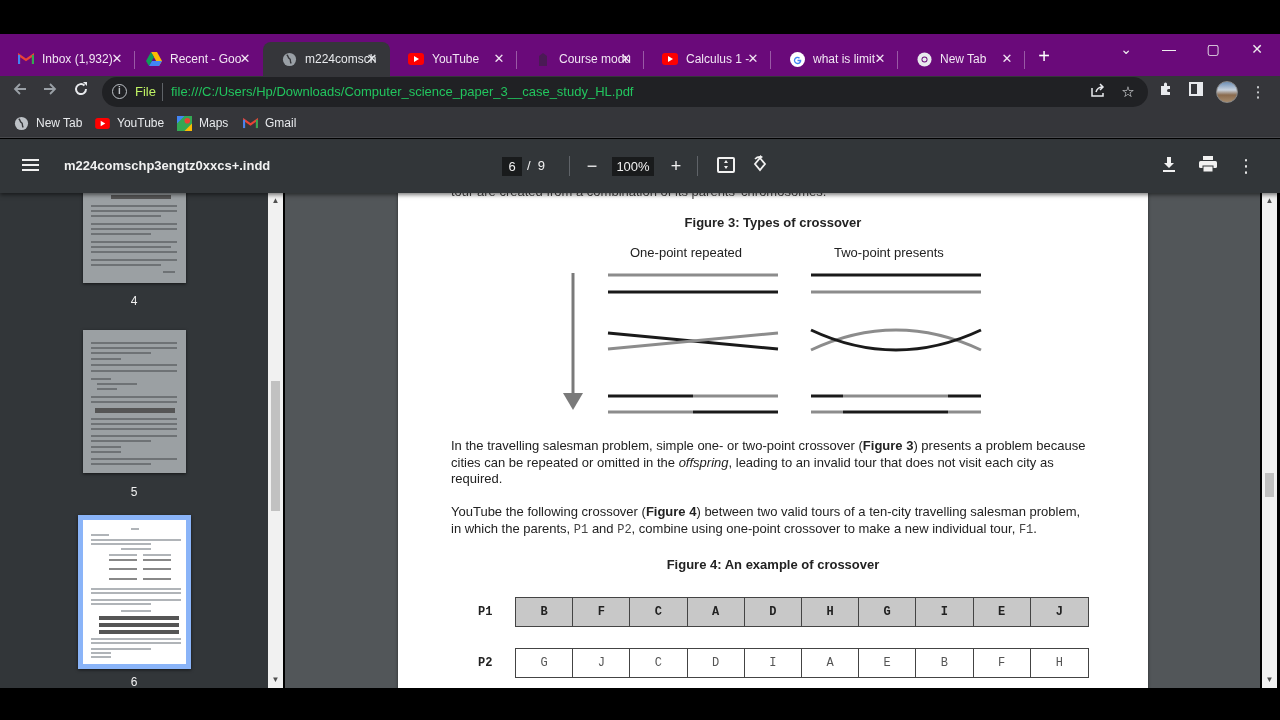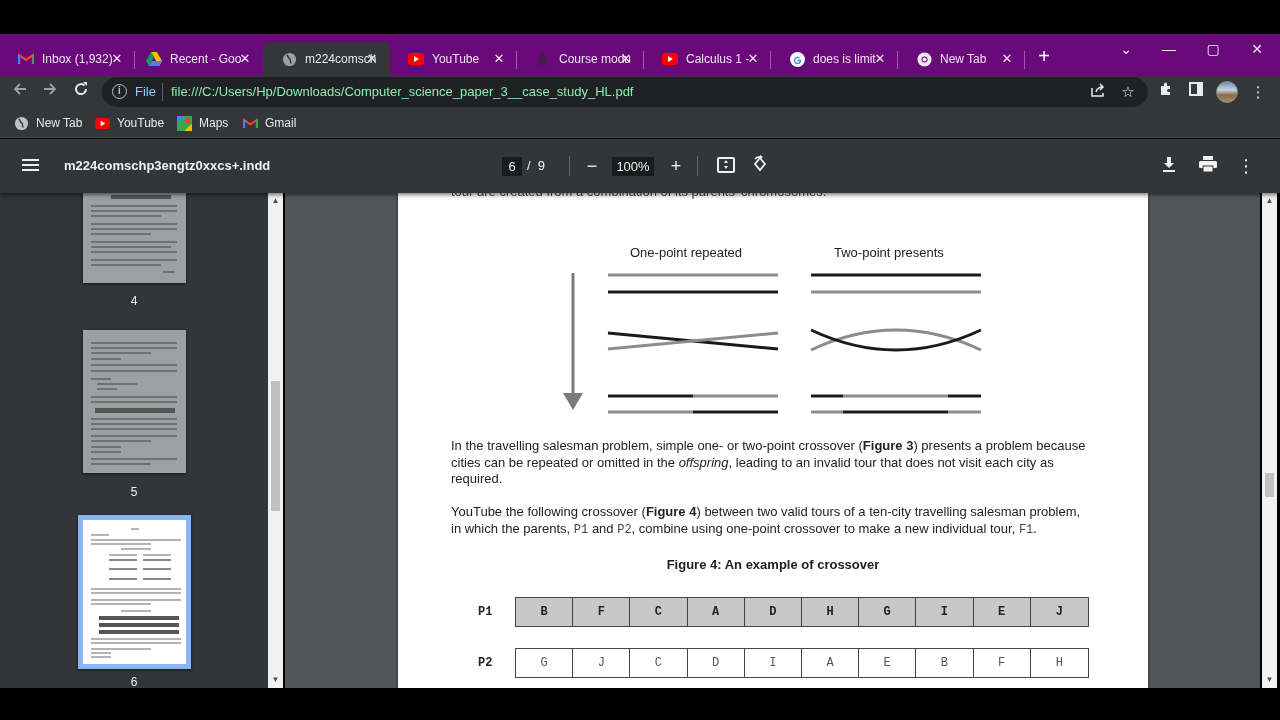--- a/index.html
+++ b/index.html
@@ -19,23 +19,23 @@
   .tab-sep { position: absolute; top: 17px; width: 1px; height: 18px; background: #9a5aa6; }
   .newtab-btn { position: absolute; left: 1034px; top: 46px; width: 20px; height: 20px; color: #fff; font-size: 20px; line-height: 20px; text-align: center; }
   .winctl { position: absolute; top: 38px; color: #eee; font-size: 14px; text-align: center; width: 30px; height: 22px; line-height: 22px; }
 
   
   .toolbar { position: absolute; left: 0; top: 76px; width: 1280px; height: 32px; background: #35363a; }
   .navbtn { position: absolute; top: 4px; width: 24px; height: 24px; color: #9aa0a6; font-size: 17px; line-height: 24px; text-align: center; }
   .navbtn.enabled { color: #e8eaed; }
   .omnibox { position: absolute; left: 102px; top: 1px; width: 1046px; height: 30px; background: #202124; border-radius: 15px; }
   .omni-info { position: absolute; left: 10px; top: 7px; width: 15px; height: 15px; border: 1.5px solid #bdc1c6; border-radius: 50%; color: #bdc1c6; font-size: 10px; line-height: 12px; text-align: center; font-weight: bold; }
-  .omni-file { position: absolute; left: 33px; top: 7px; color: #7dd3fc; font-size: 13px; }
+  .omni-file { position: absolute; left: 33px; top: 7px; color: #bef264; font-size: 13px; }
   .omni-sep { position: absolute; left: 60px; top: 6px; width: 1px; height: 18px; background: #5f6368; }
-  .omni-url { position: absolute; left: 69px; top: 7px; color: #86efac; font-size: 13px; white-space: nowrap; }
+  .omni-url { position: absolute; left: 69px; top: 7px; color: #22c55e; font-size: 13px; white-space: nowrap; }
   .omni-icon { position: absolute; top: 5px; width: 20px; height: 20px; color: #e8eaed; font-size: 15px; text-align: center; line-height: 20px; }
   .tb-icon { position: absolute; top: 80px; width: 24px; height: 24px; color: #e8eaed; text-align: center; line-height: 24px; font-size: 15px; }
   .avatar { position: absolute; left: 1216px; top: 81px; width: 22px; height: 22px; border-radius: 50%; background: linear-gradient(180deg, #6d8fb5 0%, #c9d2dd 40%, #8a6b4e 65%, #a58a6c 100%); border: 1px solid #888; }
 
   
   .bookmarks { position: absolute; left: 0; top: 108px; width: 1280px; height: 30px; background: #35363a; border-bottom: 1px solid #4a4b4f; }
   .bm { position: absolute; top: 6px; height: 18px; display: flex; align-items: center; color: #e8eaed; font-size: 12px; white-space: nowrap; }
   .bm .bicon { width: 16px; height: 16px; margin-right: 7px; display: flex; align-items: center; justify-content: center; font-size: 10px; font-weight: bold; }
 
   
@@ -153,21 +153,21 @@
       <span class="close">✕</span>
     </div>
     <div class="tab-sep" style="left:770px;"></div>
     <div class="tab" style="left:771px;width:127px;">
       <span class="fav">
         <svg width="15" height="15" viewBox="0 0 16 16">
             <circle cx="8" cy="8" r="8" fill="#fff"></circle>
             <path d="M12 8.2H8v1.6h2.3c-.3 1-1.2 1.7-2.3 1.7a2.5 2.5 0 1 1 1.6-4.4l1.1-1.1A4 4 0 1 0 12 8.2z" fill="#4285f4"></path>
           </svg>
       </span>
-      <span class="title">does is limit</span>
+      <span class="title">what is limit</span>
       <span class="close">✕</span>
     </div>
     <div class="tab-sep" style="left:897px;"></div>
     <div class="tab" style="left:898px;width:127px;">
       <span class="fav">
         <svg width="15" height="15" viewBox="0 0 16 16">
             <circle cx="8" cy="8" r="7.5" fill="#e8eaed"></circle>
             <circle cx="8" cy="8" r="3.2" fill="#6a0a7a"></circle>
             <circle cx="8" cy="8" r="2.2" fill="#e8eaed"></circle>
           </svg>
@@ -386,20 +386,21 @@
   <div class="scrollbar" style="left:268px;top:193px;height:495px;">
     <div class="scroll-arrow" style="top:3px;">▲</div>
     <div class="scroll-thumb" style="top:188px;height:130px;"></div>
     <div class="scroll-arrow" style="top:482px;">▼</div>
   </div>
 
   <div class="viewer">
     <div class="page">
       <div class="cut-text">tour are created from a combination of its parents' chromosomes.</div>
 
+      <div class="fig-title" style="top:62px;">Figure 3: Types of crossover</div>
       <div class="fig-sub" style="left:232px;top:92px;">One-point repeated</div>
       <div class="fig-sub" style="left:436px;top:92px;">Two-point presents</div>
 
       <svg style="position:absolute;left:160px;top:115px;" width="440" height="150" viewBox="0 0 440 150">
 
         <line x1="15" y1="5" x2="15" y2="125" stroke="#7a7a7a" stroke-width="3"></line>
         <polygon points="5,125 25,125 15,142" fill="#7a7a7a"></polygon>
 
         <line x1="50" y1="7" x2="220" y2="7" stroke="#8c8c8c" stroke-width="3"></line>
         <line x1="50" y1="24" x2="220" y2="24" stroke="#1a1a1a" stroke-width="3"></line>

